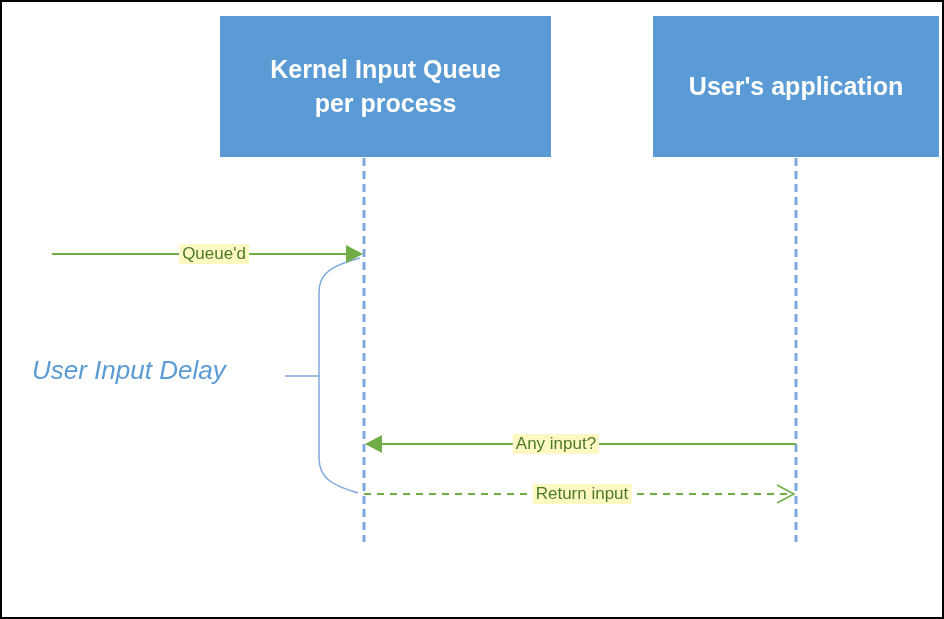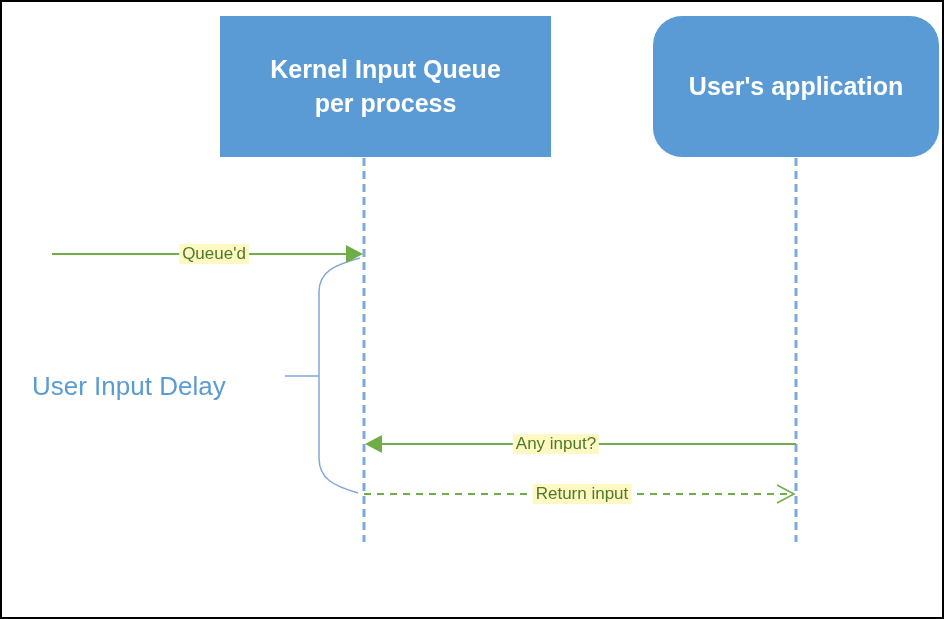--- a/index.html
+++ b/index.html
@@ -69,42 +69,42 @@
     left: 218px;
     top: 14px;
     width: 331px;
     height: 141px;
   }
   .actor-app {
     left: 651px;
     top: 14px;
     width: 286px;
     height: 141px;
-    border-radius: 29px;
   }
   .msg-label {
     position: absolute;
     transform: translate(-50%, -50%);
     background: #fef9c3;
     color: #4e7a28;
     font-size: 17px;
     padding: 0 3px;
     white-space: nowrap;
   }
   .label-queued   { left: 212px; top: 252px; }
   .label-anyinput { left: 554px; top: 442px; }
   .label-return   { left: 580px; top: 492px; text-align: right; }
   .delay-label {
     position: absolute;
     left: 30px;
-    top: 384px;
+    top: 368px;
     transform: translateY(-50%);
     color: #5b9bd5;
     font-size: 26px;
     white-space: nowrap;
+    font-style: italic;
   }
 </style>
 </head>
 <body>
 
 <div class="canvas">
 
   <svg class="layer" width="944" height="619" viewBox="0 0 944 619">
 
     <line class="lifeline" x1="362" y1="156" x2="362" y2="540"></line>

